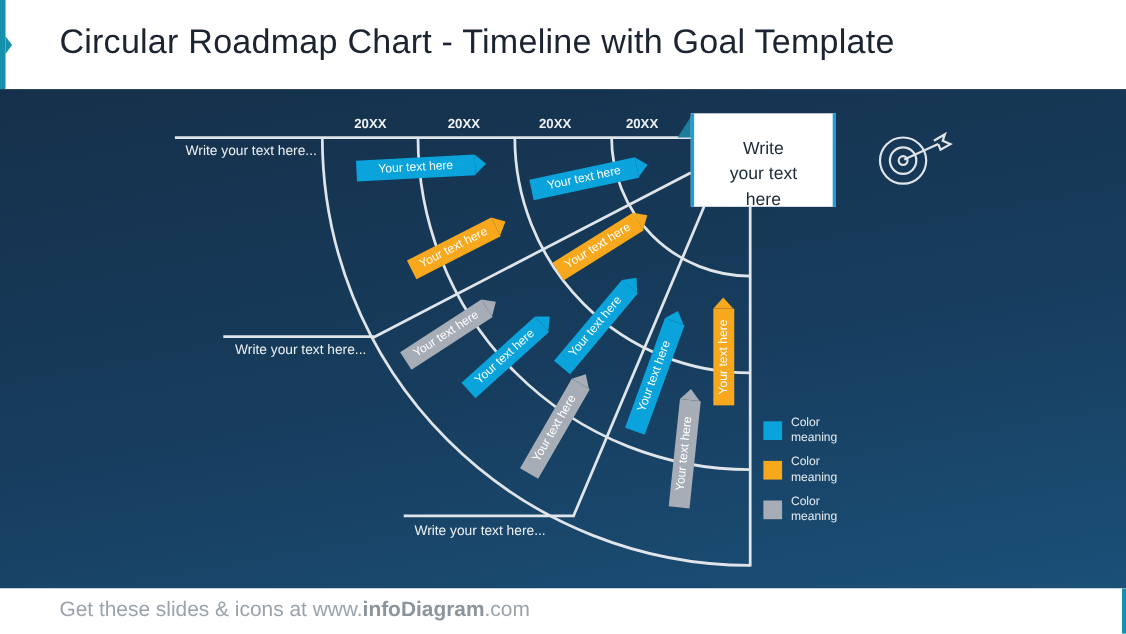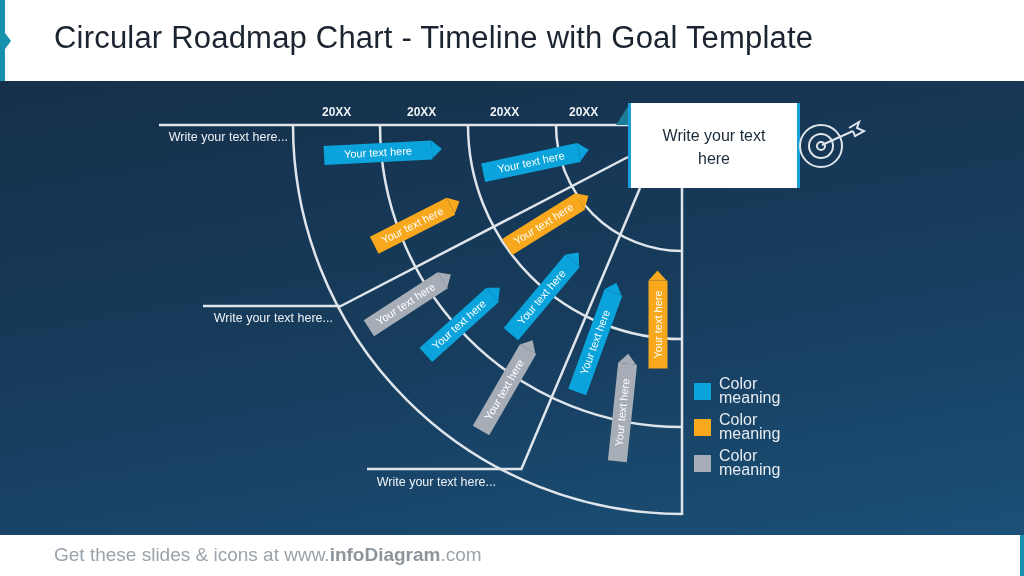--- a/index.html
+++ b/index.html
@@ -13,26 +13,26 @@
   .footer-text{position:absolute;left:54px;top:9px;font-size:19px;color:#9aa3ab;white-space:nowrap;}
   .footer-text b{color:#8d959c;}
   .footer-accent{position:absolute;right:0;top:535px;width:4px;height:41px;background:#1590ad;}
   svg.diagram{position:absolute;left:0;top:0;}
   .year{position:absolute;top:105px;font-size:12px;font-weight:bold;color:#eef2f5;}
   .side-label{position:absolute;font-size:12.5px;color:#eef2f5;text-align:right;line-height:17px;width:130px;}
   .arrow{position:absolute;height:19px;color:#fff;font-size:11px;line-height:19px;text-align:center;white-space:nowrap;transform-origin:center center;}
   .arrow .body{position:absolute;left:0;top:0;height:19px;}
   .arrow .tip{position:absolute;top:0;width:0;height:0;border-top:9.5px solid transparent;border-bottom:9.5px solid transparent;border-left:10px solid;}
   .arrow .lbl{position:relative;}
-  .goal-box{position:absolute;left:628px;top:103px;width:172px;height:85px;background:#fff;border-left:3px solid #1a9fd7;border-right:3px solid #1a9fd7;box-sizing:border-box;}
+  .goal-box{position:absolute;left:628px;top:103px;width:132px;height:85px;background:#fff;border-left:3px solid #1a9fd7;border-right:3px solid #1a9fd7;box-sizing:border-box;}
   .goal-text{position:absolute;left:0;top:21px;width:100%;text-align:center;font-size:16px;line-height:23px;color:#1b2a38;}
   .goal-corner{position:absolute;left:616px;top:103px;width:0;height:0;border-bottom:22px solid #1b7d9a;border-left:14px solid transparent;}
   .legend-item{position:absolute;left:694px;}
   .legend-swatch{position:absolute;left:0;top:0;width:17px;height:17px;}
-  .legend-label{position:absolute;left:25px;top:-6px;font-size:16px;line-height:14px;color:#e6ecf1;white-space:nowrap;}
+  .legend-label{position:absolute;left:25px;top:-6px;font-size:11px;line-height:14px;color:#e6ecf1;white-space:nowrap;}
 </style>
 </head>
 <body>
 
 <div class="header">
   <div class="header-accent"></div>
   <div class="header-notch"></div>
   <div class="title">Circular Roadmap Chart - Timeline with Goal Template</div>
 </div>
 

